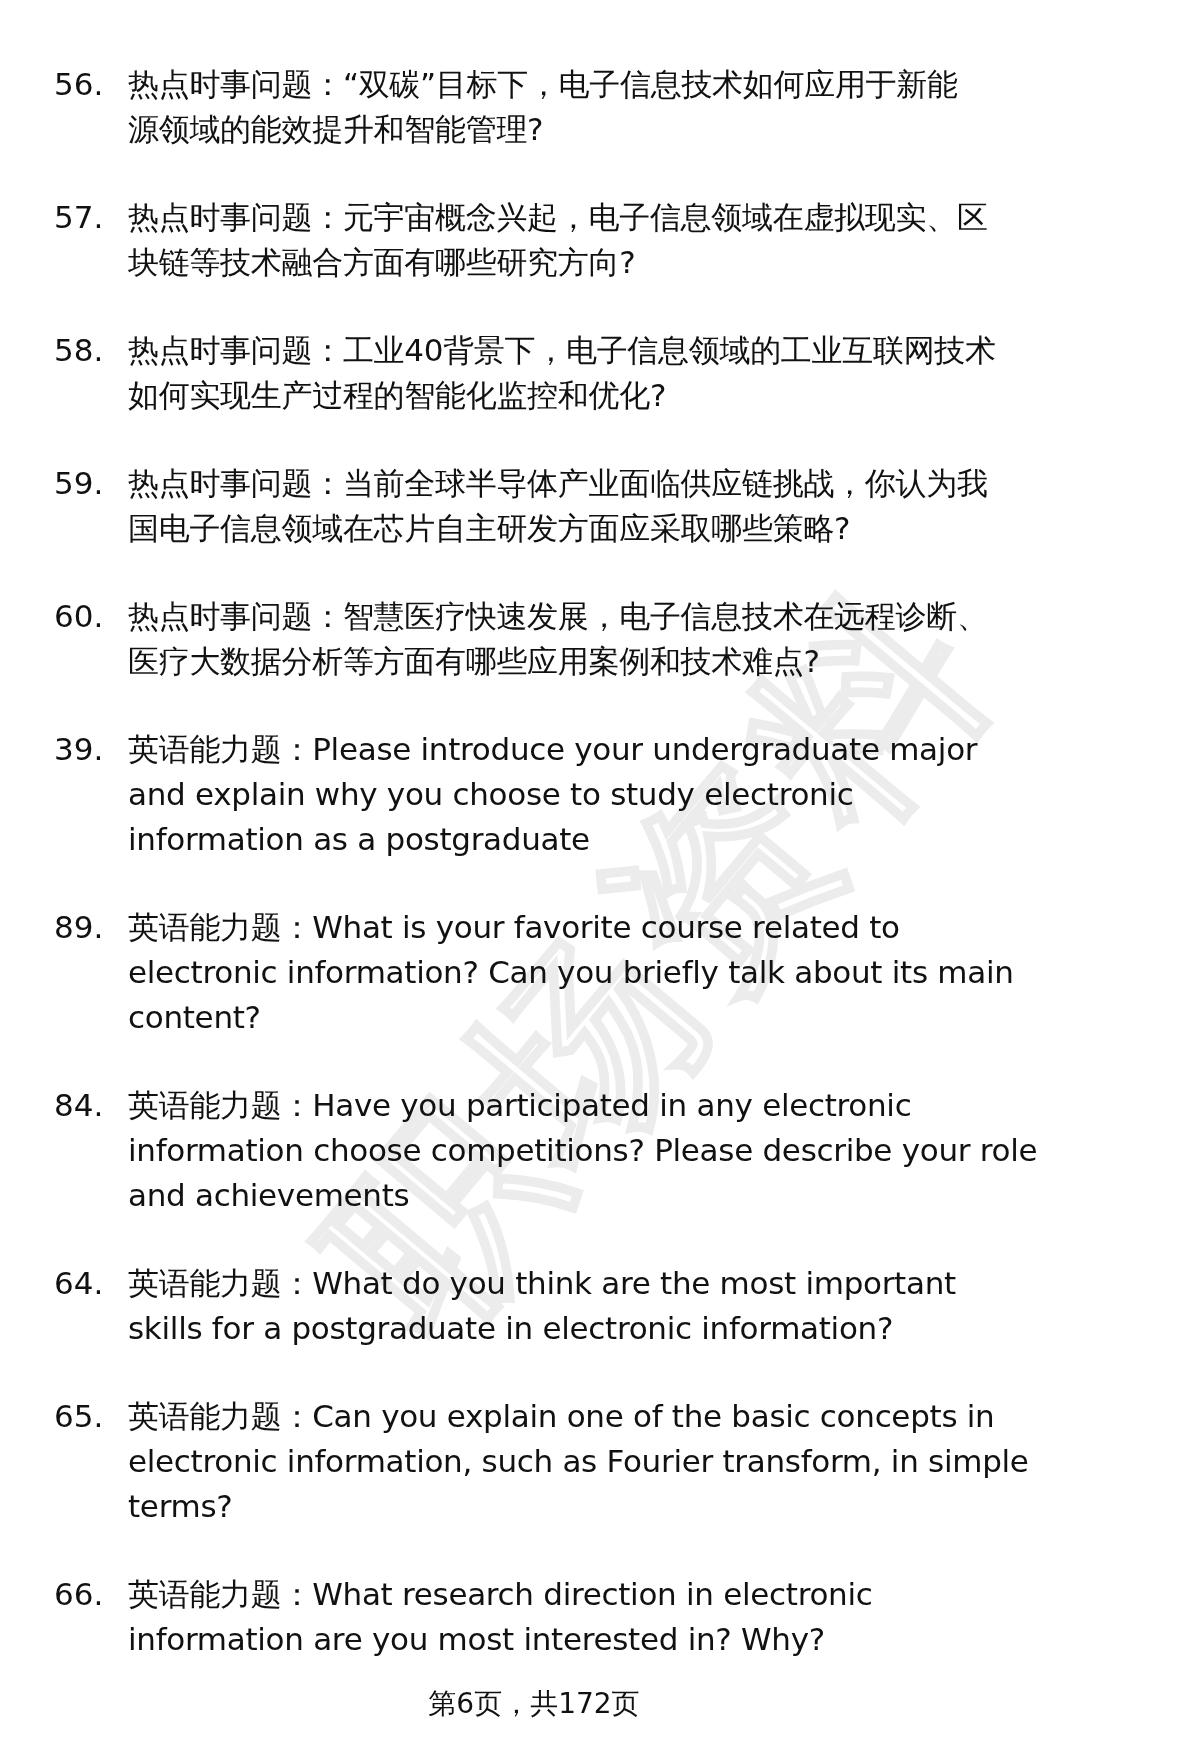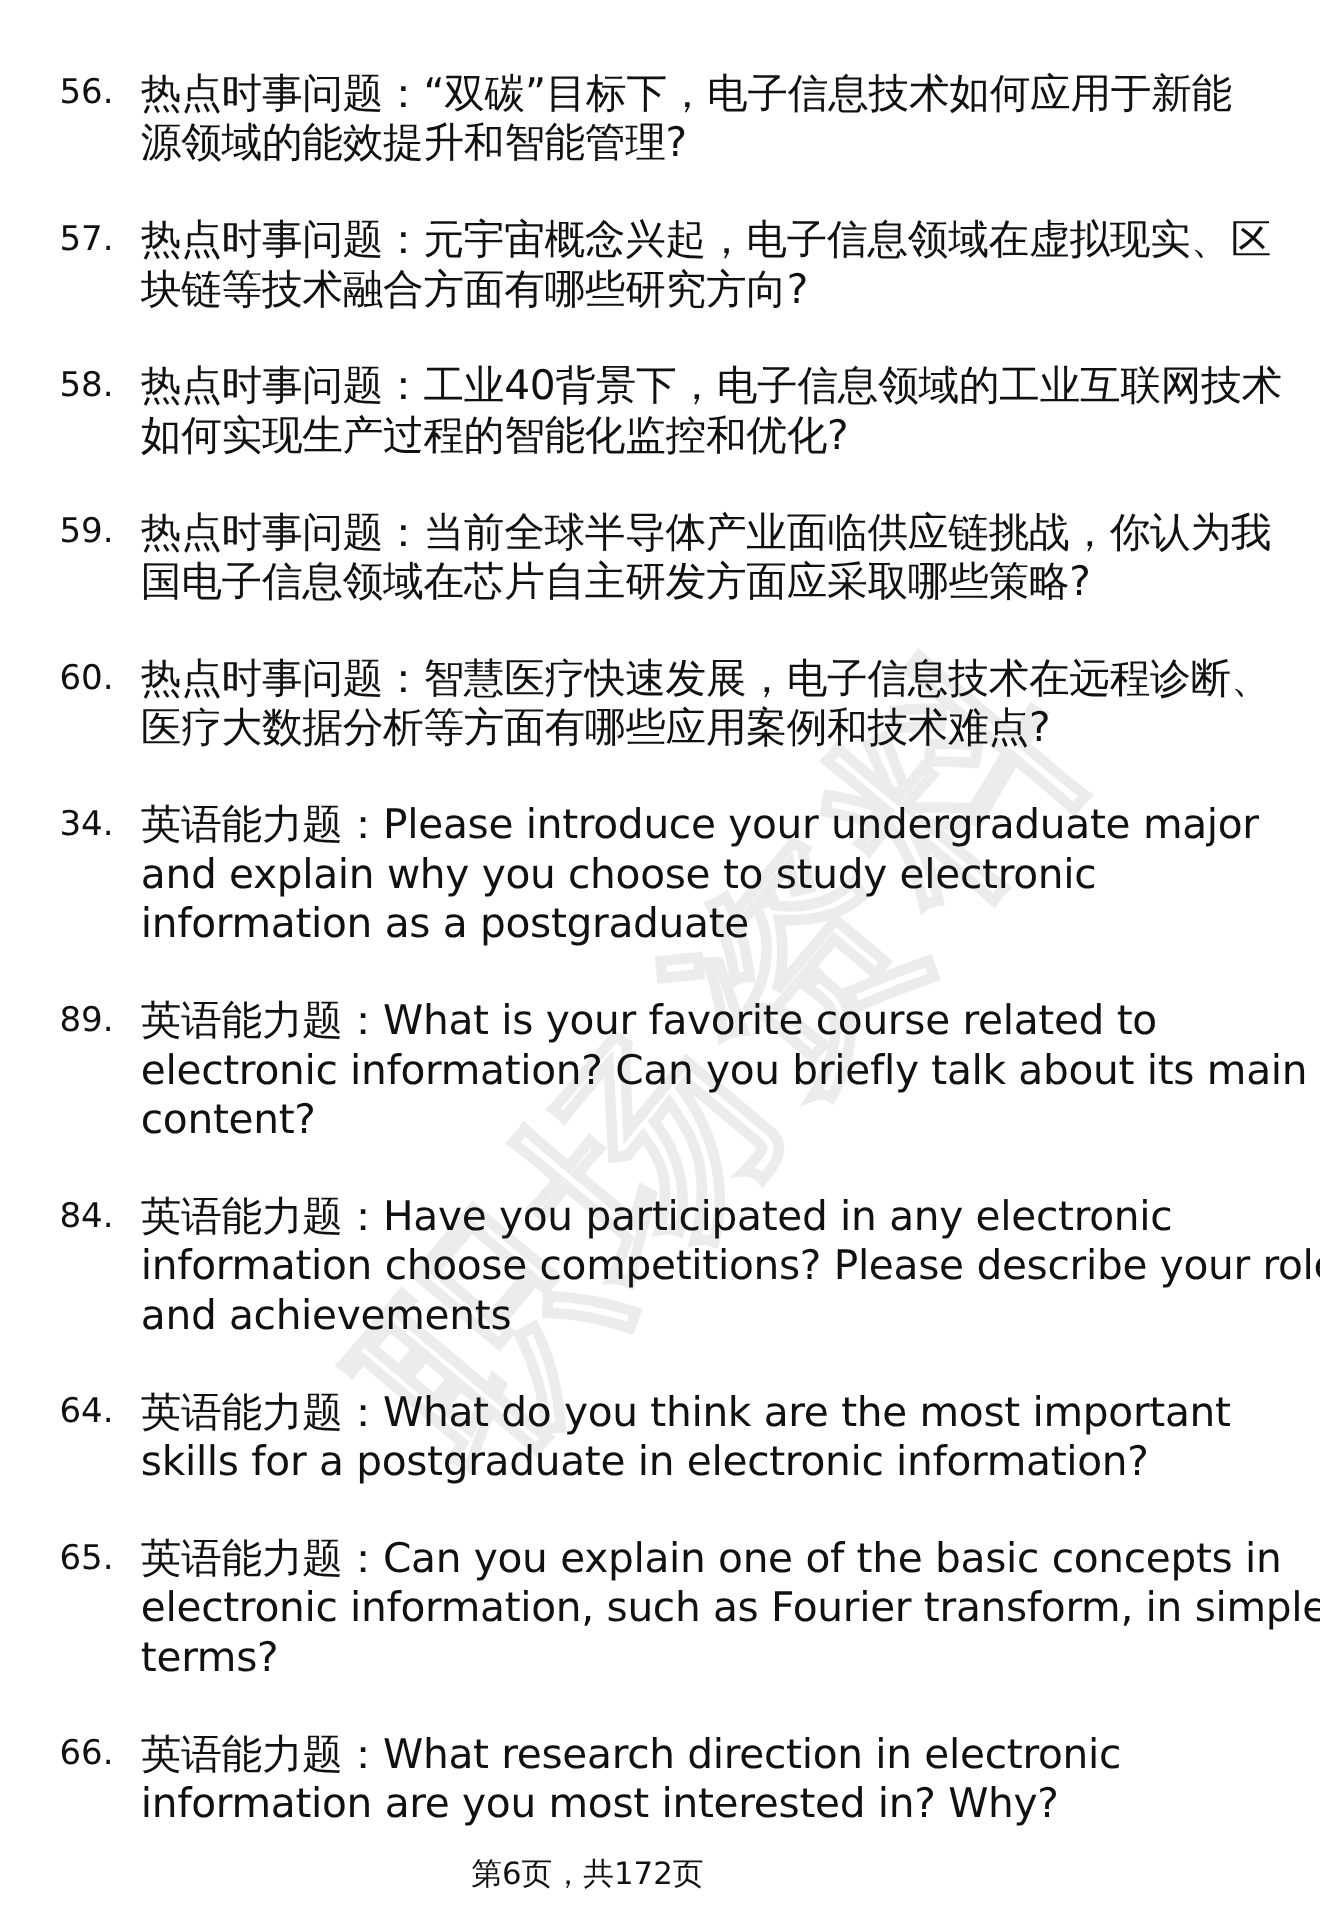--- a/index.html
+++ b/index.html
@@ -59,21 +59,21 @@
       top: 0;
       font-size: 31px;
       line-height: 45px;
       white-space: nowrap;
     }
     .q-lines {
       margin-left: 128px;
     }
     .q-line {
       display: block;
-      font-size: 37px;
+      font-size: 31px;
       line-height: 45px;
       white-space: nowrap;
       letter-spacing: -0.3px;
     }
     .footer {
       position: absolute;
       left: 0;
       top: 1684px;
       width: 1068px;
       text-align: center;
@@ -124,21 +124,21 @@
 
     <div class="q">
       <span class="q-num">60.</span>
       <div class="q-lines">
         <span class="q-line">热点时事问题：智慧医疗快速发展，电子信息技术在远程诊断、</span>
         <span class="q-line">医疗大数据分析等方面有哪些应用案例和技术难点?</span>
       </div>
     </div>
 
     <div class="q">
-      <span class="q-num">34.</span>
+      <span class="q-num">39.</span>
       <div class="q-lines">
         <span class="q-line">英语能力题：Please introduce your undergraduate major</span>
         <span class="q-line">and explain why you choose to study electronic</span>
         <span class="q-line">information as a postgraduate</span>
       </div>
     </div>
 
     <div class="q">
       <span class="q-num">89.</span>
       <div class="q-lines">

